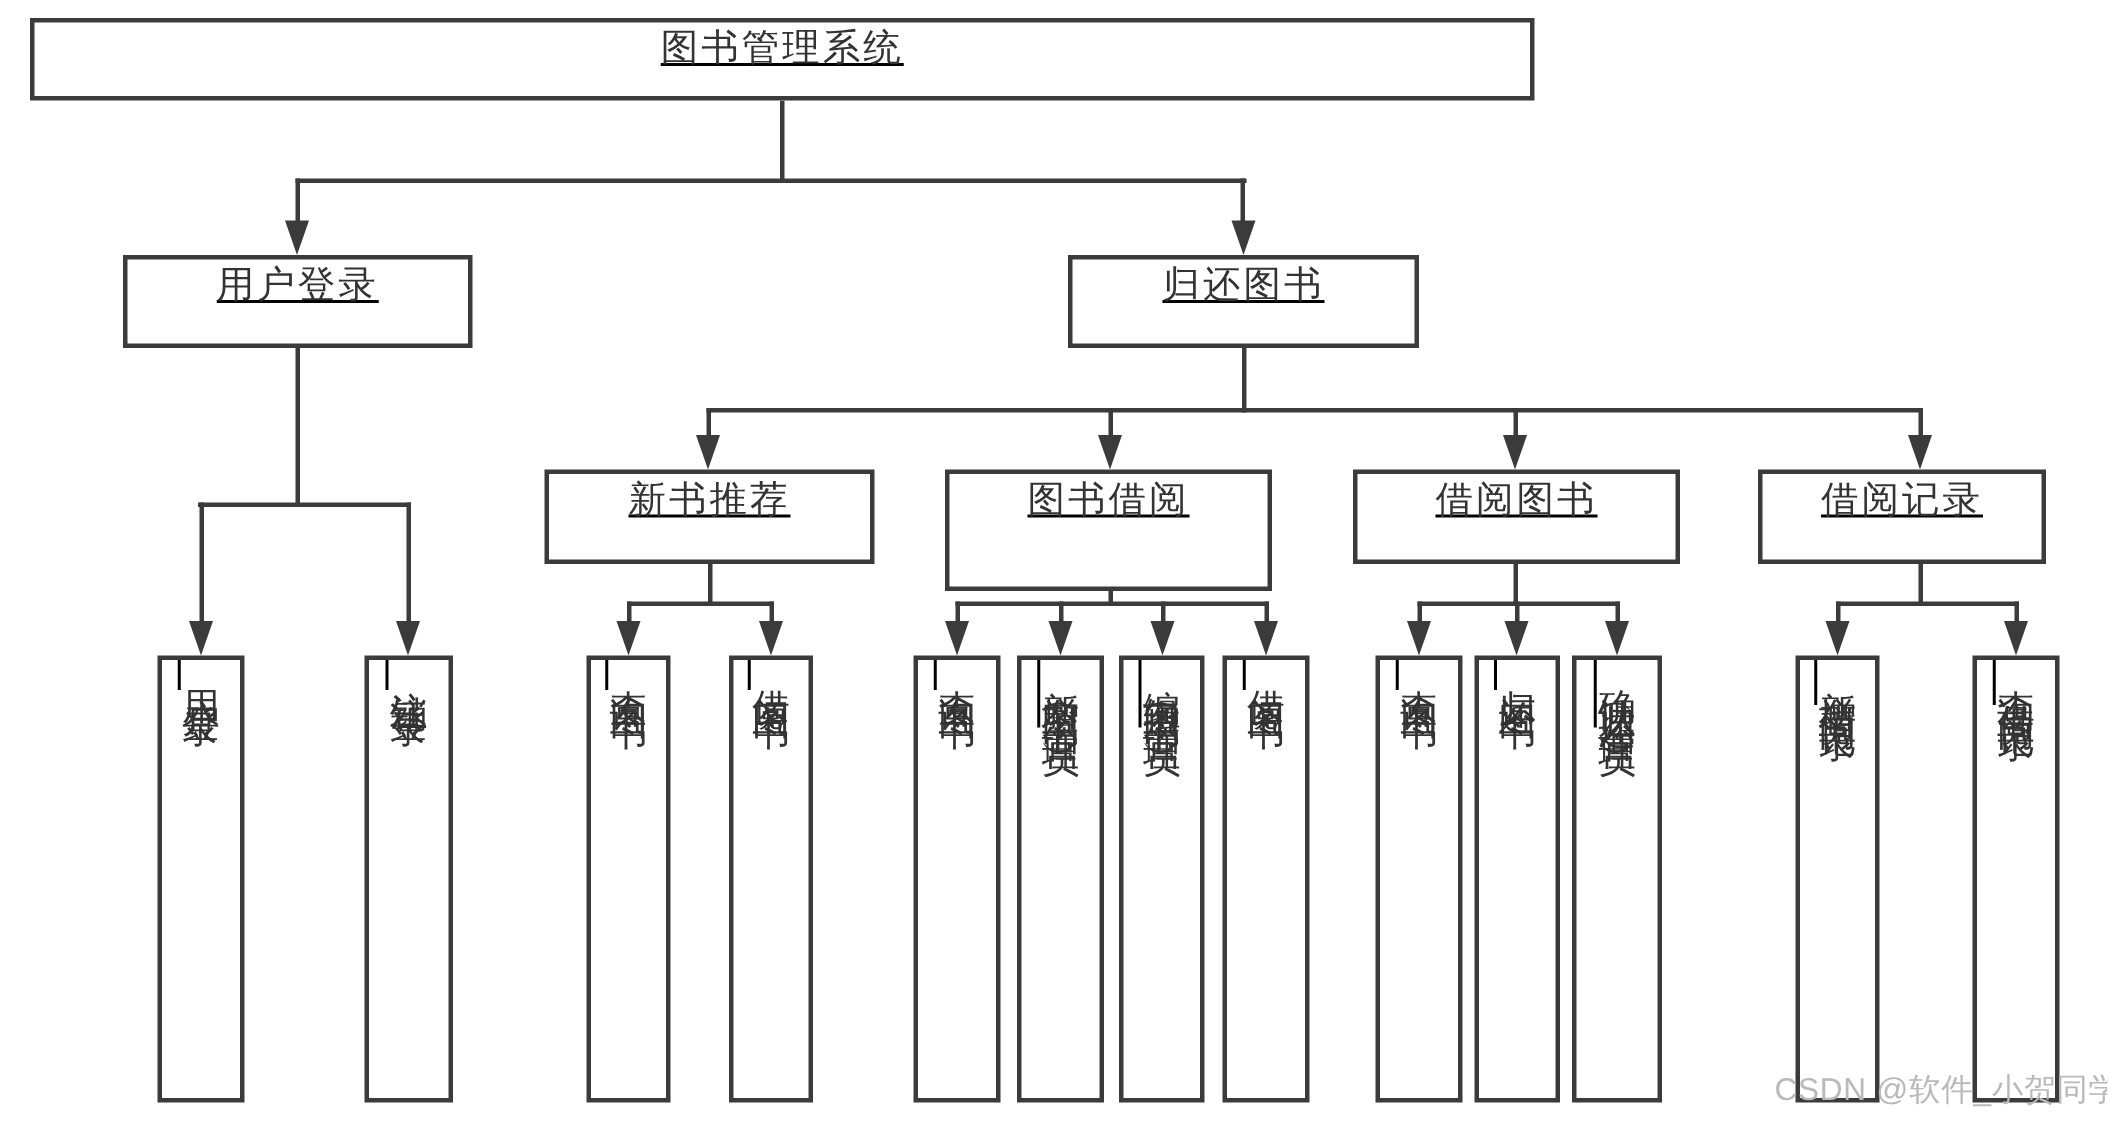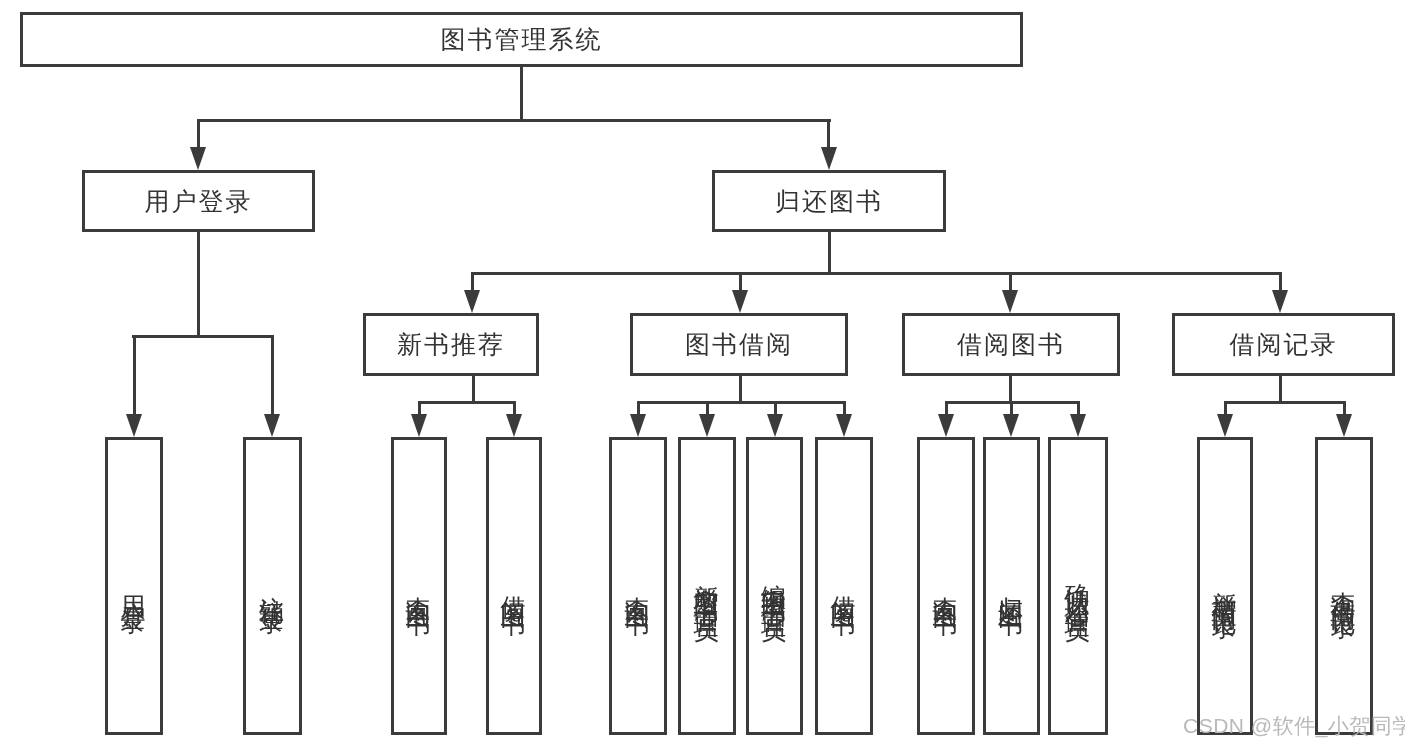--- a/index.html
+++ b/index.html
@@ -2,21 +2,21 @@
 <html><head>
 <meta charset="utf-8">
 <style>
   html,body{margin:0;padding:0;background:#fff;}
   .canvas{position:relative;width:1405px;height:747px;background:#ffffff;overflow:hidden;
           font-family:"Liberation Sans",sans-serif;}
   .ln{position:absolute;background:#3b3b3b;}
   .arw{position:absolute;width:0;height:0;border-left:8px solid transparent;
        border-right:8px solid transparent;border-top:23px solid #3b3b3b;}
   .box{position:absolute;box-sizing:border-box;background:#ffffff;border:3px solid #3b3b3b;
-       display:flex;align-items:center;justify-content:center;}
+       display:flex;justify-content:center;text-decoration:underline;}
   .box .t{font-size:25px;color:#333333;letter-spacing:2px;white-space:nowrap;}
   .v .t{writing-mode:vertical-rl;text-orientation:mixed;letter-spacing:5px;}
   .watermark{position:absolute;left:1183px;top:712px;font-size:21px;color:#b9b9b9;
              white-space:nowrap;letter-spacing:0.5px;}
 </style>
 </head>
 <body>
 
 <div class="canvas">
 
@@ -83,30 +83,30 @@
     <span class="t">图书管理系统</span>
   </div>
 
   <div class="box h" style="left:82px;top:170px;width:233px;height:62px">
     <span class="t">用户登录</span>
   </div>
   <div class="box h" style="left:712px;top:170px;width:234px;height:62px">
     <span class="t">归还图书</span>
   </div>
 
-  <div class="box h" style="left:363px;top:313px;width:176px;height:63px">
+  <div class="box h" style="left:363px;top:313px;width:220px;height:63px">
     <span class="t">新书推荐</span>
   </div>
-  <div class="box h" style="left:630px;top:313px;width:218px;height:63px">
+  <div class="box h" style="left:630px;top:313px;width:218px;height:81px">
     <span class="t">图书借阅</span>
   </div>
   <div class="box h" style="left:902px;top:313px;width:218px;height:63px">
     <span class="t">借阅图书</span>
   </div>
-  <div class="box h" style="left:1172px;top:313px;width:223px;height:63px">
+  <div class="box h" style="left:1172px;top:313px;width:192px;height:63px">
     <span class="t">借阅记录</span>
   </div>
 
   <div class="box v" style="left:105px;top:437px;width:58px;height:298px">
     <span class="t">用户登录</span>
   </div>
   <div class="box v" style="left:243px;top:437px;width:59px;height:298px">
     <span class="t">注销登录</span>
   </div>
 

